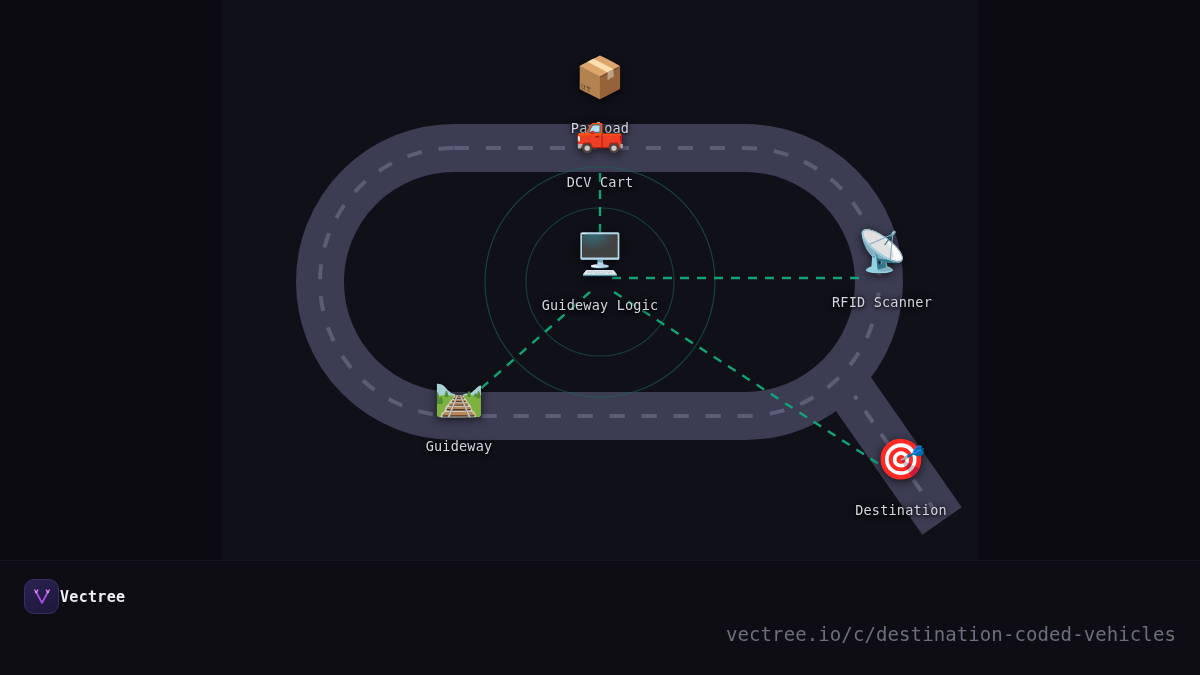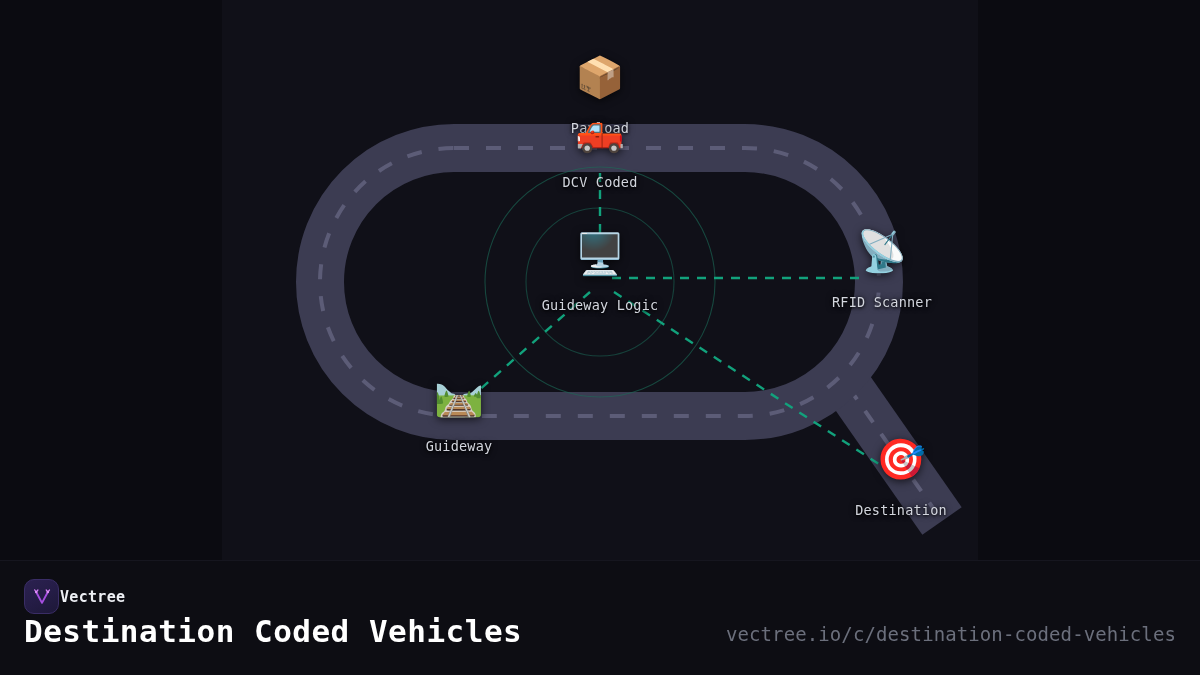--- a/index.html
+++ b/index.html
@@ -162,21 +162,21 @@
     </g>
   </svg>
 
   <div class="node" style="left:600px; top:95px;">
     <div class="node-glyph">📦</div>
     <div class="node-label">Payload</div>
   </div>
 
   <div class="node" style="left:600px; top:149px;">
     <div class="node-glyph">🛻</div>
-    <div class="node-label">DCV Coded</div>
+    <div class="node-label">DCV Cart</div>
   </div>
 
   <div class="node" style="left:600px; top:272px;">
     <div class="node-glyph">🖥️</div>
     <div class="node-label">Guideway Logic</div>
   </div>
 
   <div class="node" style="left:882px; top:269px;">
     <div class="node-glyph">📡</div>
     <div class="node-label">RFID Scanner</div>
@@ -202,17 +202,16 @@
         <path d="M5 6 L12 19 L19 6" fill="none" stroke="#a64fe0" stroke-width="2.3" stroke-linecap="round" stroke-linejoin="round"></path>
         <path d="M5 6 L3.2 3.4 M5 6 L7.1 3.6" fill="none" stroke="#d47cf5" stroke-width="1.5" stroke-linecap="round"></path>
         <path d="M19 6 L17 3.5 M19 6 L21 3.6" fill="none" stroke="#d47cf5" stroke-width="1.5" stroke-linecap="round"></path>
         <circle cx="5" cy="6" r="1.5" fill="#e08ef8"></circle>
         <circle cx="19" cy="6" r="1.5" fill="#e08ef8"></circle>
       </svg>
     </div>
     <div id="brand-name">Vectree</div>
   </div>
 
-  <div id="page-title">Destination Coded Vehicles</div>
 
   <div id="footer-url">vectree.io/c/destination-coded-vehicles</div>
 
 </div>
 
 </body></html>

